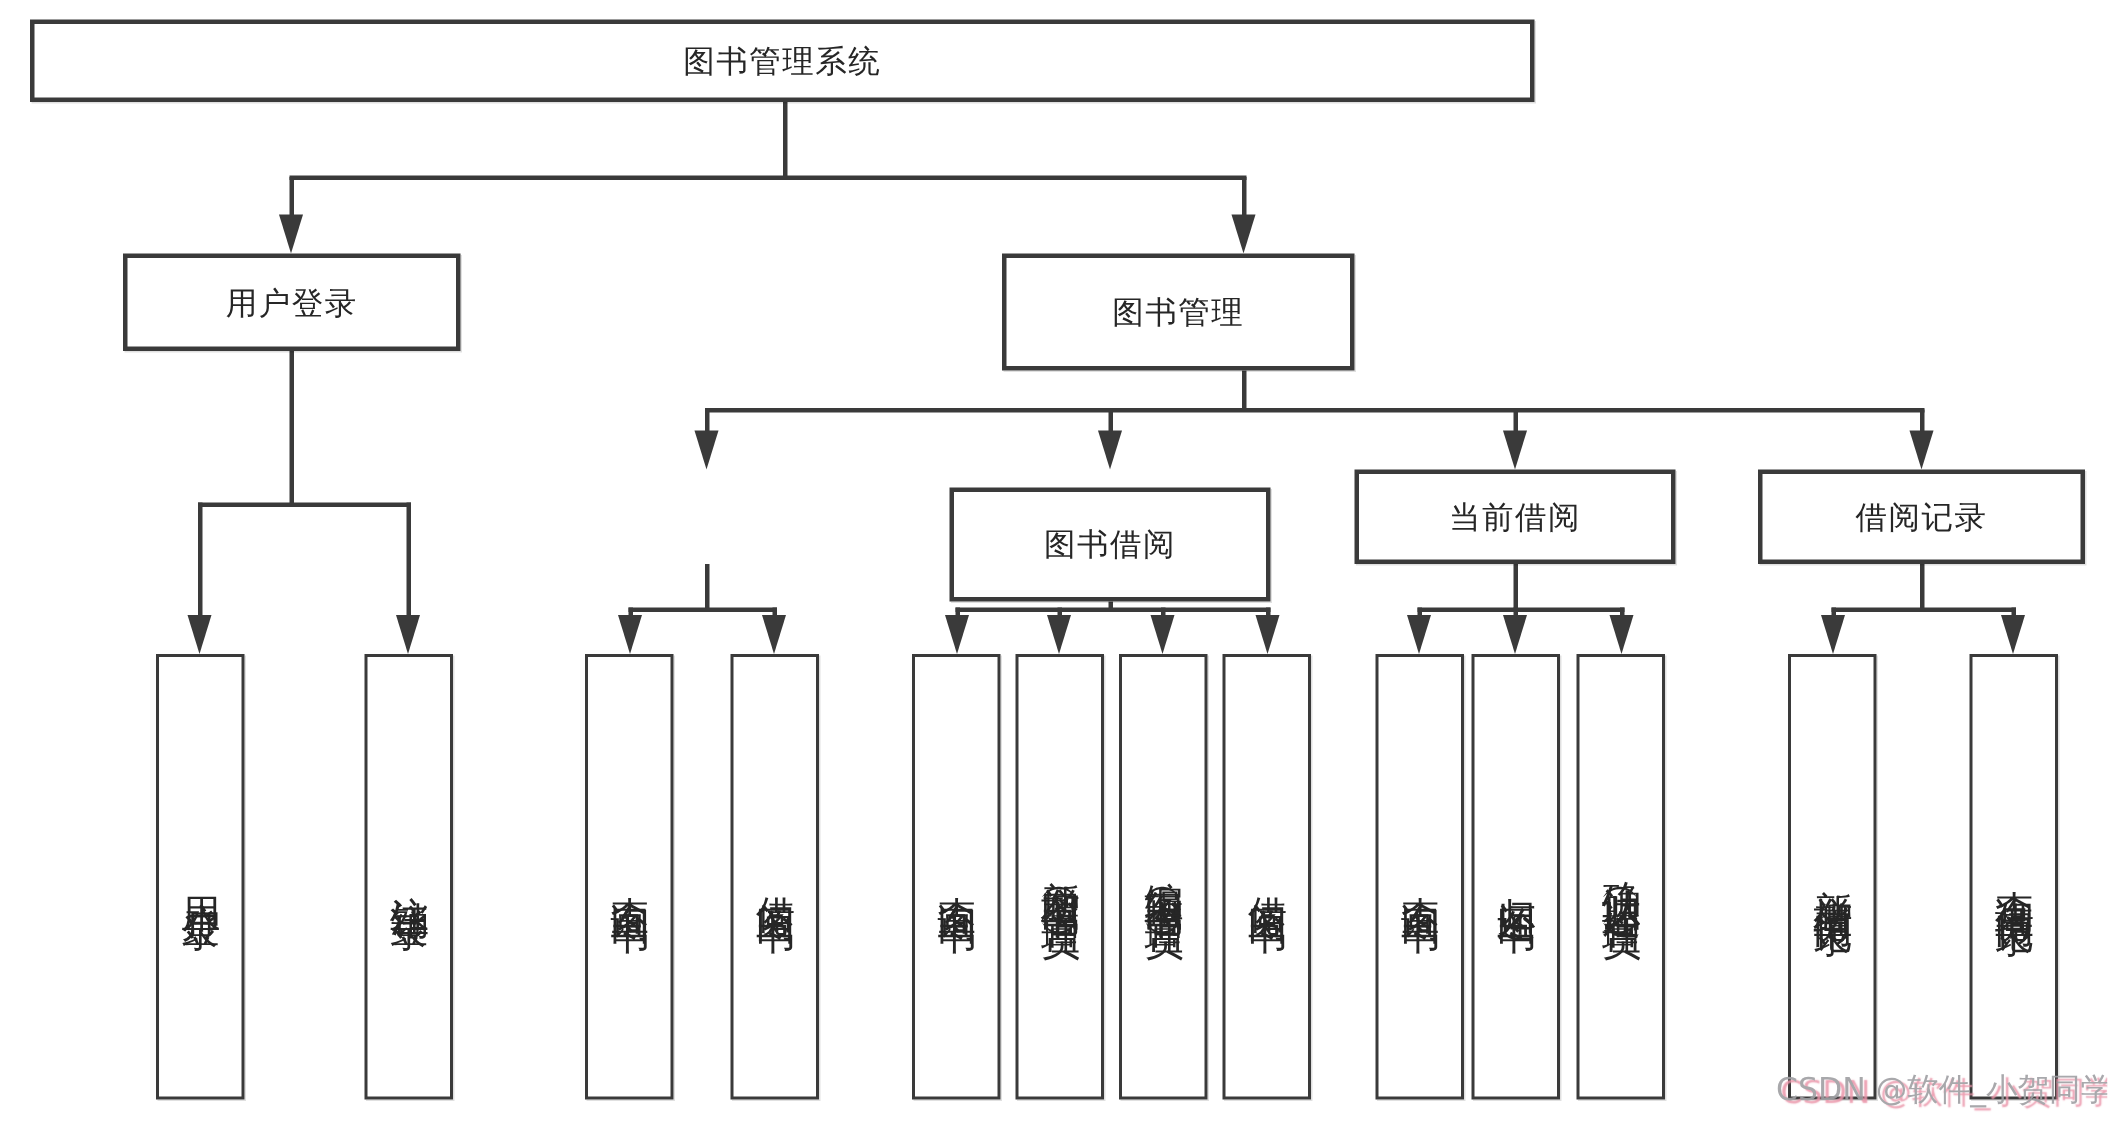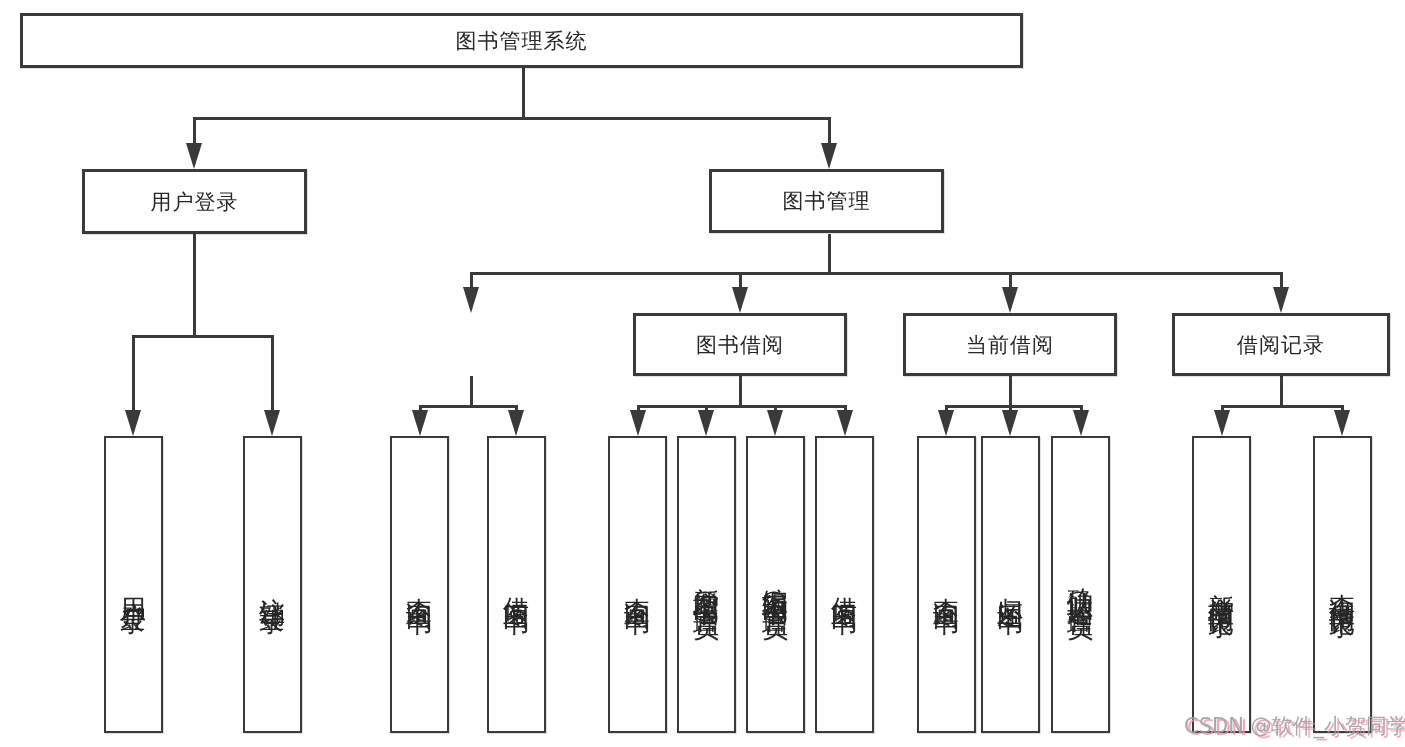--- a/index.html
+++ b/index.html
@@ -114,25 +114,25 @@
   <div class="arrow" style="left:1213.5px;top:410px"></div>
   <div class="arrow" style="left:1333.5px;top:410px"></div>
 
   <div class="node" style="left:20px;top:13px;width:1003px;height:55px">
     <span class="hlabel">图书管理系统</span>
   </div>
 
   <div class="node" style="left:82px;top:169px;width:225px;height:65px">
     <span class="hlabel">用户登录</span>
   </div>
-  <div class="node" style="left:709px;top:169px;width:235px;height:64px">
+  <div class="node" style="left:668px;top:169px;width:235px;height:78px">
     <span class="hlabel">图书管理</span>
   </div>
 
-  <div class="node" style="left:633px;top:313px;width:214px;height:63px">
+  <div class="node" style="left:633px;top:325px;width:214px;height:76px">
     <span class="hlabel">图书借阅</span>
   </div>
   <div class="node" style="left:903px;top:313px;width:214px;height:63px">
     <span class="hlabel">当前借阅</span>
   </div>
   <div class="node" style="left:1172px;top:313px;width:218px;height:63px">
     <span class="hlabel">借阅记录</span>
   </div>
 
   <div class="node vnode" style="left:104px">

